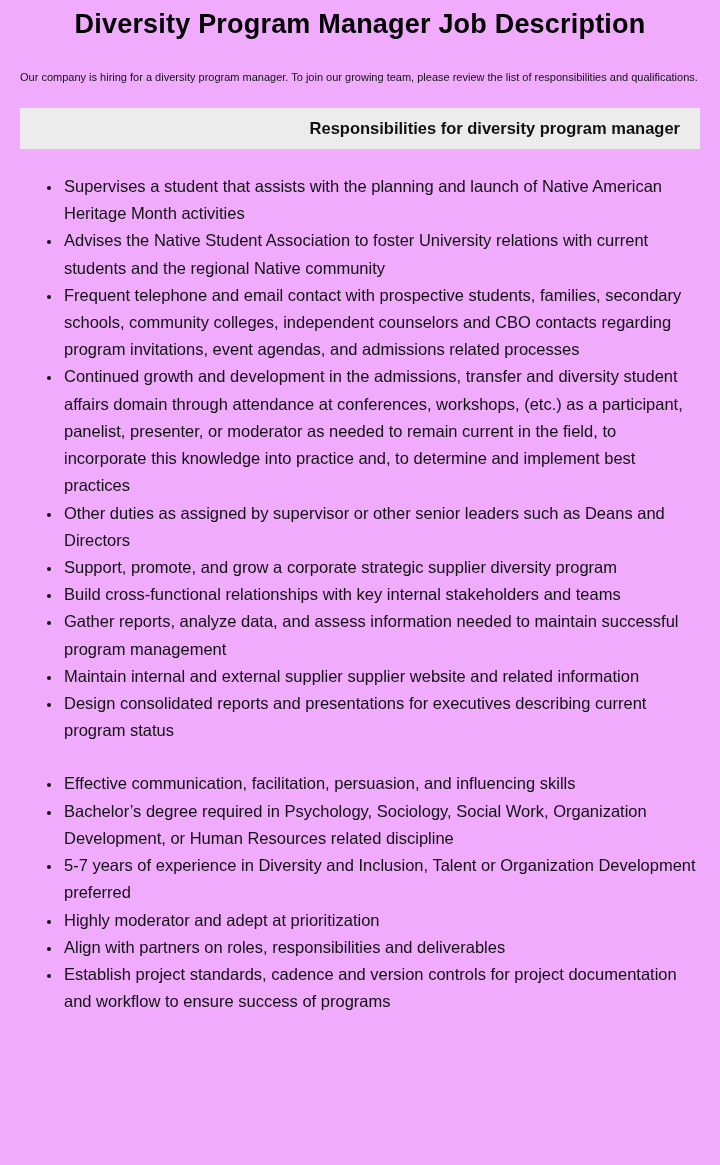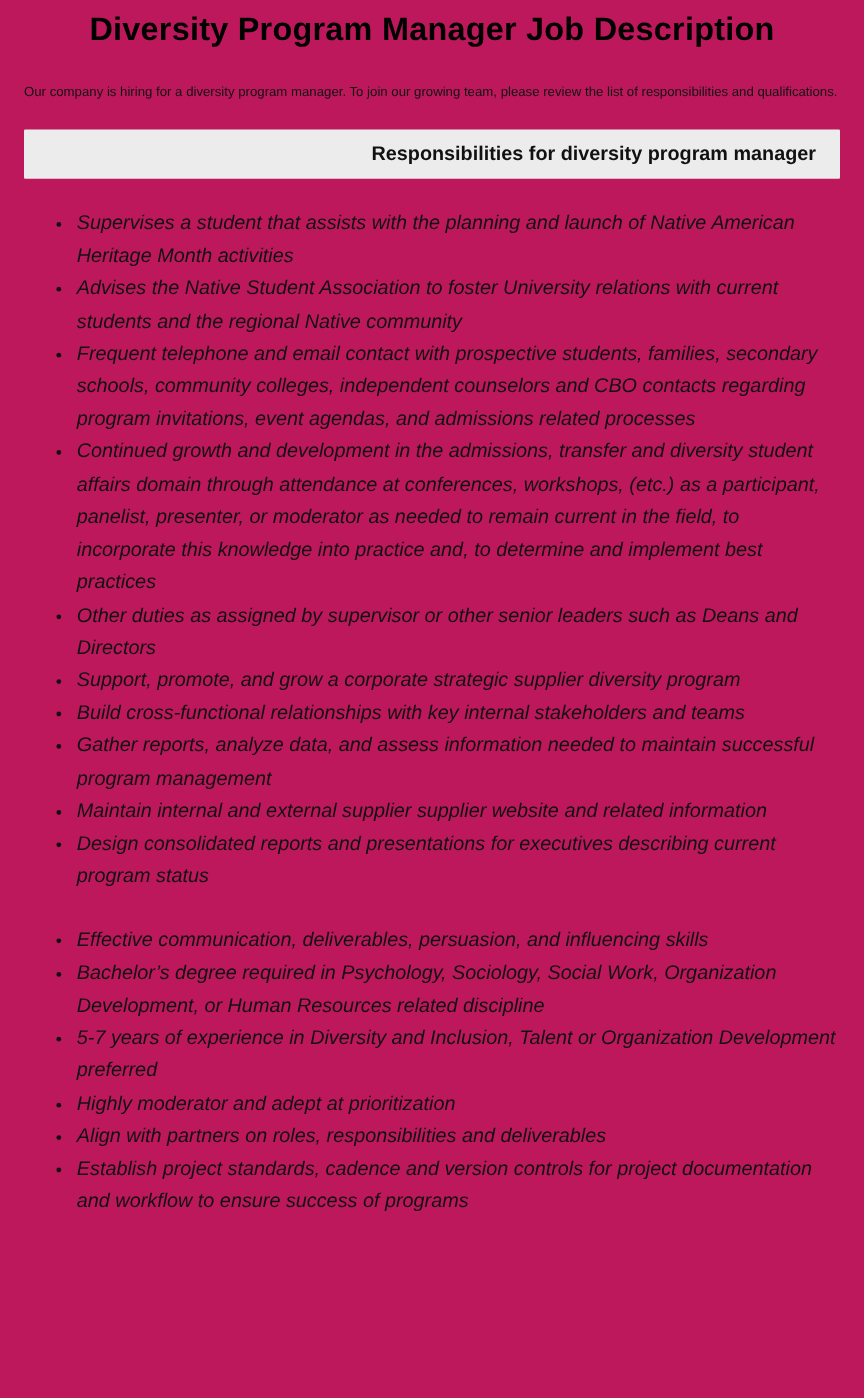--- a/index.html
+++ b/index.html
@@ -7,21 +7,21 @@
   html, body {
     background: #ffffff;
     font-family: "Liberation Sans", "DejaVu Sans", sans-serif;
     color: #111111;
   }
 
   .page {
     width: 720px;
     height: 1165px;
     margin: 0 auto;
-    background: #be185d;
+    background: #f0abfc;
     padding: 6px 20px 20px 20px;
     overflow: hidden;
   }
 
   .doc-title {
     font-size: 27px;
     font-weight: 700;
     text-align: center;
     letter-spacing: 0.2px;
     color: #000000;
@@ -44,21 +44,20 @@
     padding: 11px 20px;
     margin: 0 0 0 0;
     border-radius: 1px;
     text-align: right;
   }
 
   .bullet-list {
     list-style: disc;
     margin: 24px 0 26px 0;
     padding-left: 42px;
-    font-style: italic;
   }
 
   .bullet-list li {
     font-size: 16.5px;
     line-height: 1.65;
     color: #111111;
     padding-left: 2px;
   }
 
   .bullet-list li::marker {
@@ -88,21 +87,21 @@
         <li>Support, promote, and grow a corporate strategic supplier diversity program</li>
         <li>Build cross-functional relationships with key internal stakeholders and teams</li>
         <li>Gather reports, analyze data, and assess information needed to maintain successful program management</li>
         <li>Maintain internal and external supplier supplier website and related information</li>
         <li>Design consolidated reports and presentations for executives describing current program status</li>
       </ul>
   </section>
 
   <section>
     <ul class="bullet-list">
-        <li>Effective communication, deliverables, persuasion, and influencing skills</li>
+        <li>Effective communication, facilitation, persuasion, and influencing skills</li>
         <li>Bachelor’s degree required in Psychology, Sociology, Social Work, Organization Development, or Human Resources related discipline</li>
         <li>5-7 years of experience in Diversity and Inclusion, Talent or Organization Development preferred</li>
         <li>Highly moderator and adept at prioritization</li>
         <li>Align with partners on roles, responsibilities and deliverables</li>
         <li>Establish project standards, cadence and version controls for project documentation and workflow to ensure success of programs</li>
       </ul>
   </section>
 
 </div>
 

